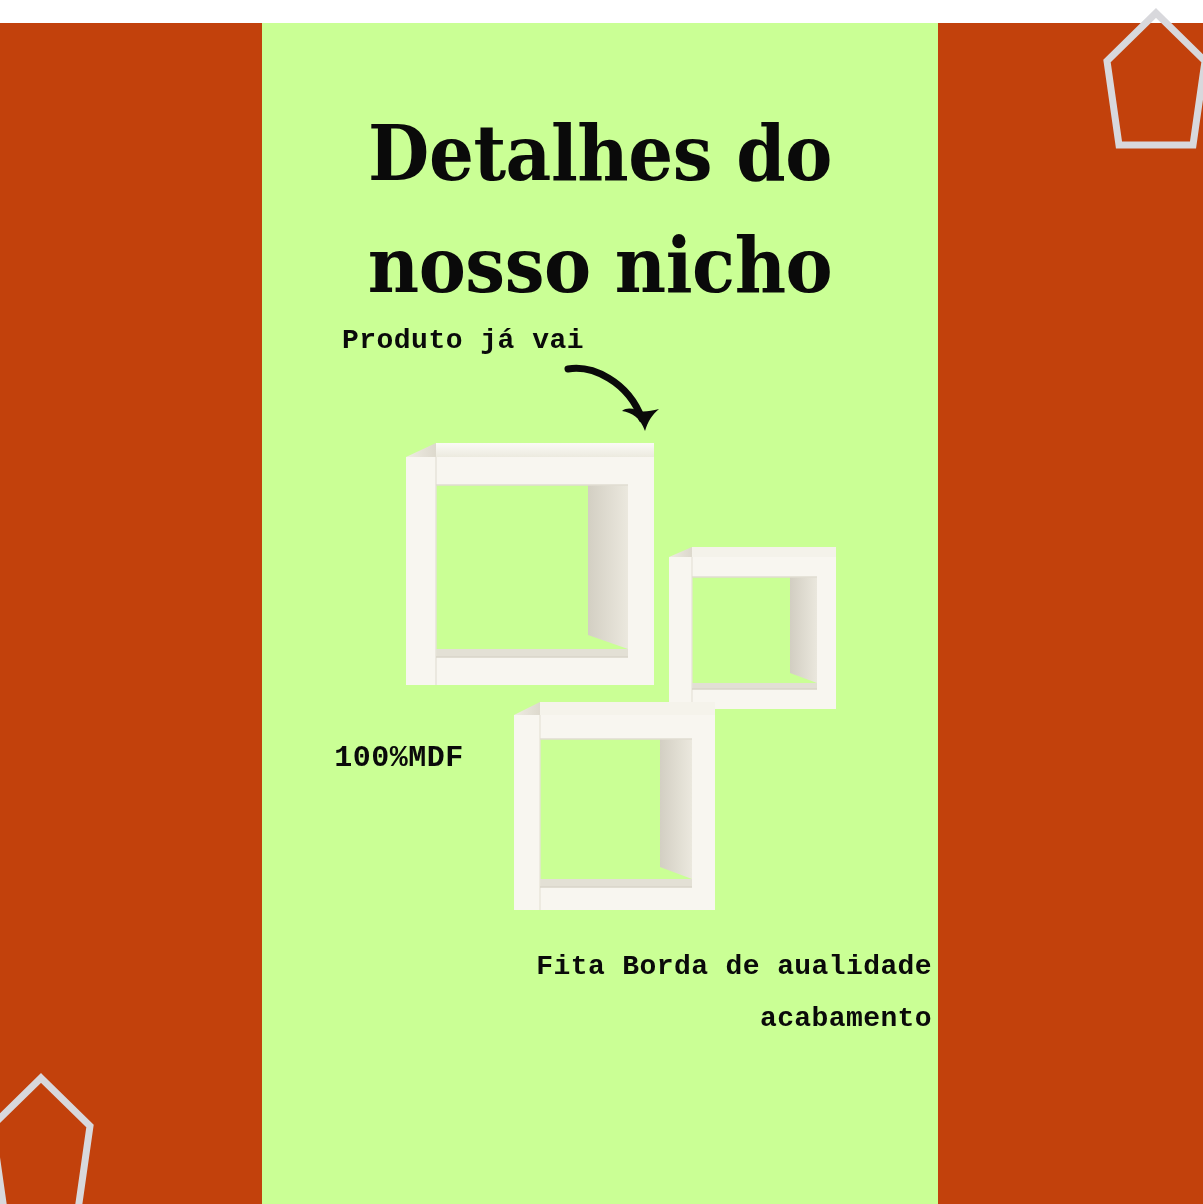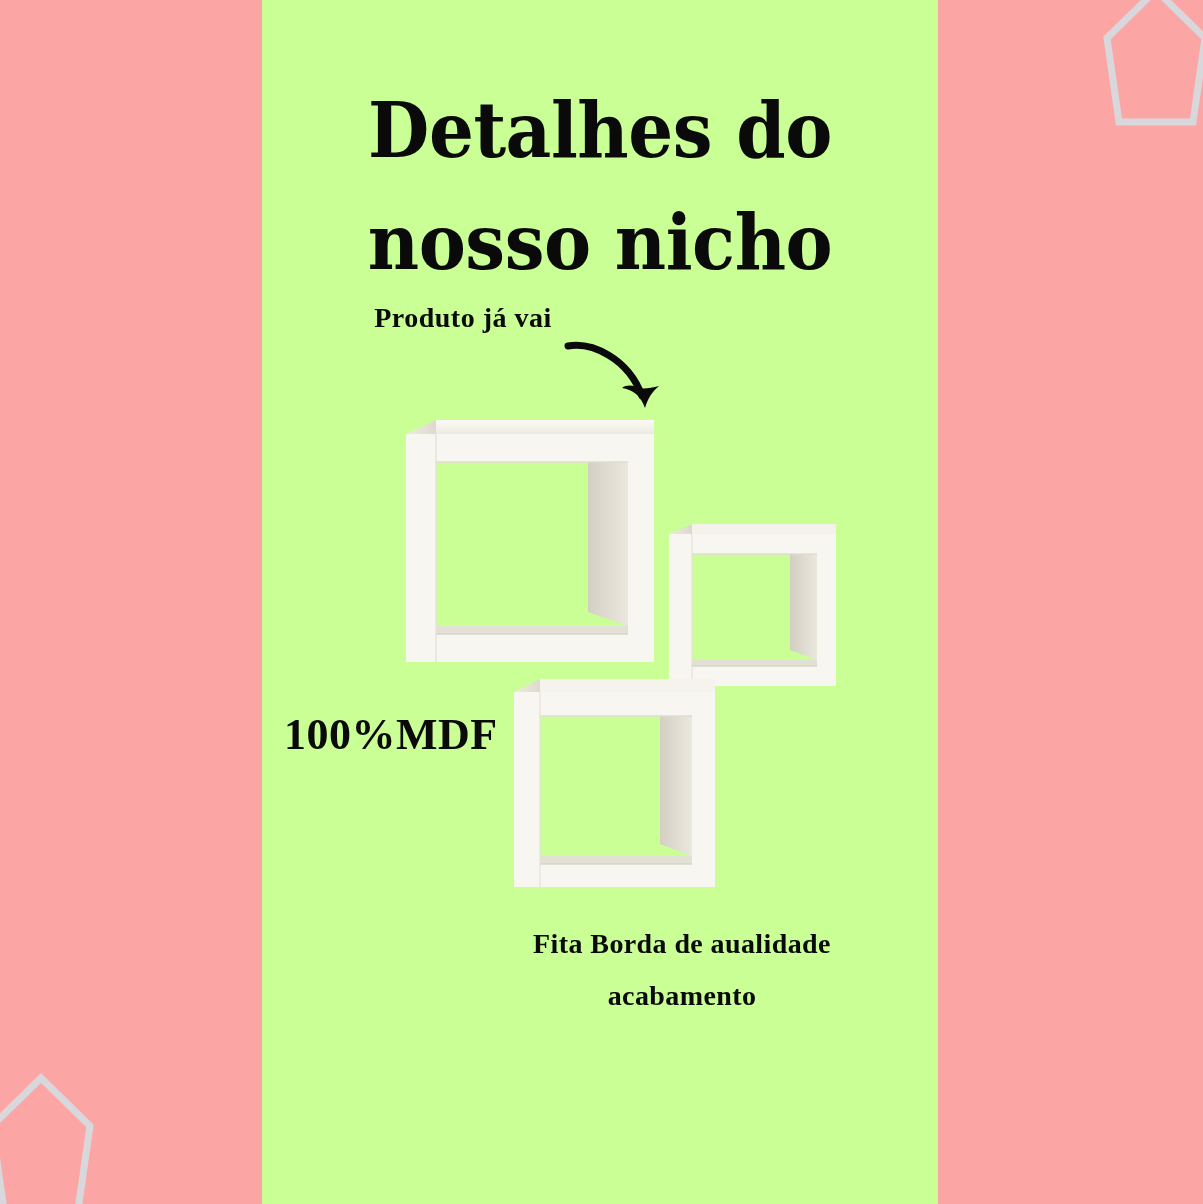--- a/index.html
+++ b/index.html
@@ -12,21 +12,22 @@
     height: 1204px;
     position: relative;
     overflow: hidden;
     font-family: "DejaVu Sans", sans-serif;
   }
 
   
   #canvas {
     position: absolute;
     inset: 0;
-    background: #fca5a5;
+    background: #c2410c;
+    margin-top: 23px;
   }
 
   
   .pentagon {
     position: absolute;
     pointer-events: none;
   }
   #pentagon-top-right {
     top: -18px;
     right: -8px;
@@ -65,51 +66,52 @@
     letter-spacing: -0.5px;
     color: #0a0a0a;
     transform: scaleX(0.93);
     transform-origin: center top;
   }
   #headline .hl-line { display: block; white-space: nowrap; }
 
   
   .callout {
     position: absolute;
-    font-family: Liberation Serif, serif;
+    font-family: Liberation Mono, monospace;
     font-weight: 700;
     color: #0a0a0a;
     transform-origin: left top;
   }
 
   #callout-montado {
     left: 36px;
     top: 292px;
     width: 330px;
     text-align: center;
     font-size: 28px;
     line-height: 52px;
     letter-spacing: 0.5px;
   }
   #callout-montado .co-line { display: block; white-space: nowrap; }
 
   #callout-mdf {
     left: 22px;
     top: 712px;
     width: 230px;
-    font-size: 44px;
+    text-align: center;
+    font-size: 30px;
     line-height: 46px;
     letter-spacing: 0.5px;
   }
 
   #callout-fita {
     left: 170px;
     top: 918px;
     width: 500px;
-    text-align: center;
+    text-align: right;
     font-size: 28px;
     line-height: 52px;
     letter-spacing: 0.4px;
   }
   #callout-fita .co-line { display: block; white-space: nowrap; }
 
   
   #arrow-down-right {
     position: absolute;
     left: 300px;

